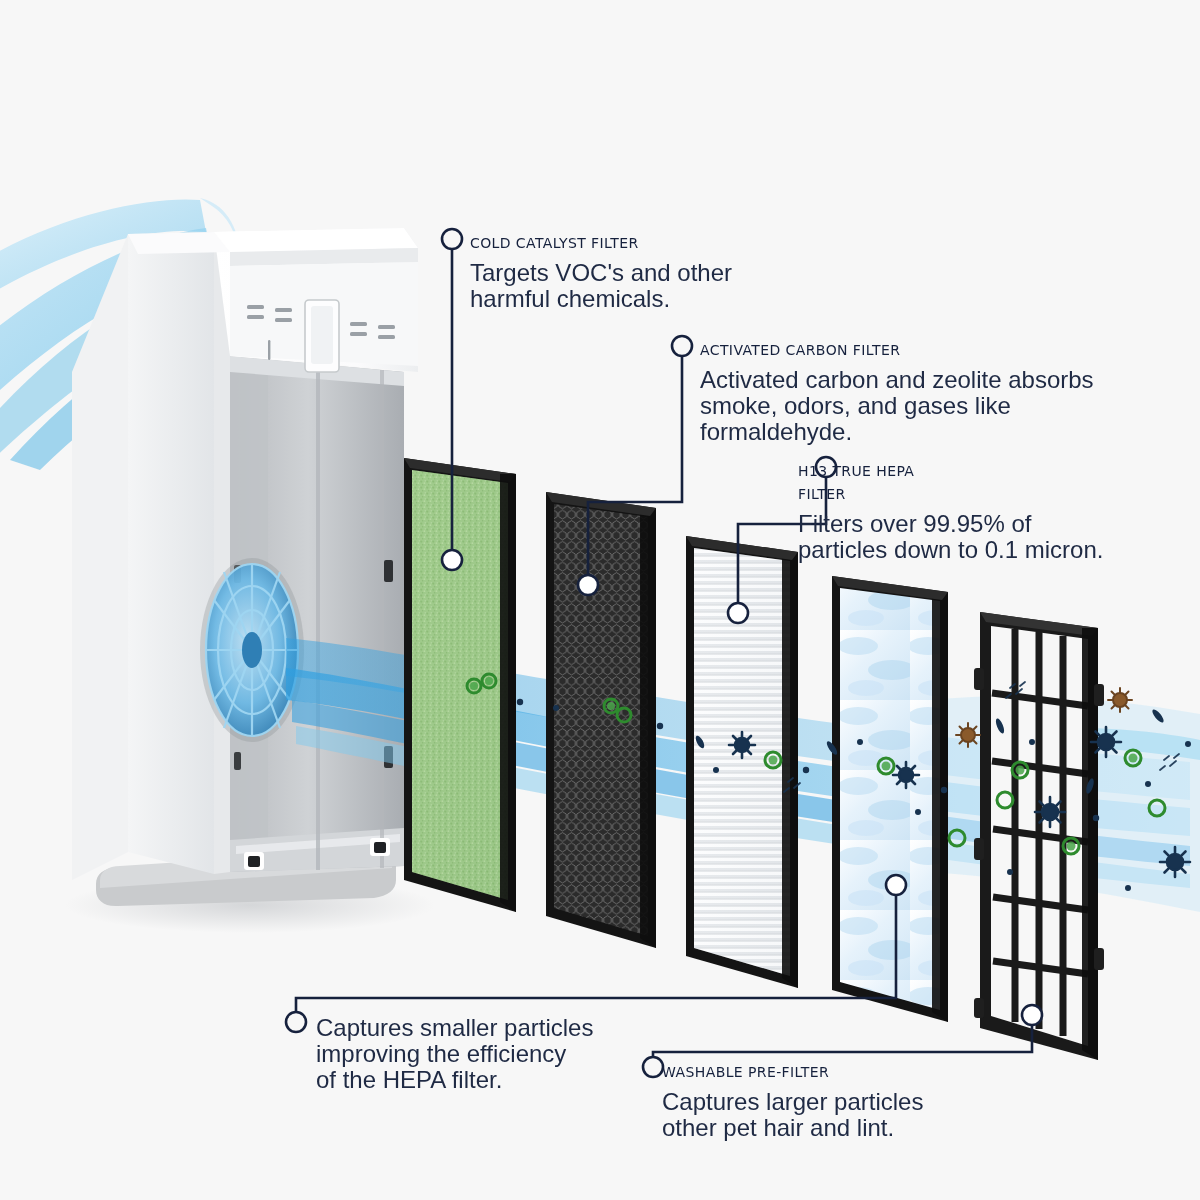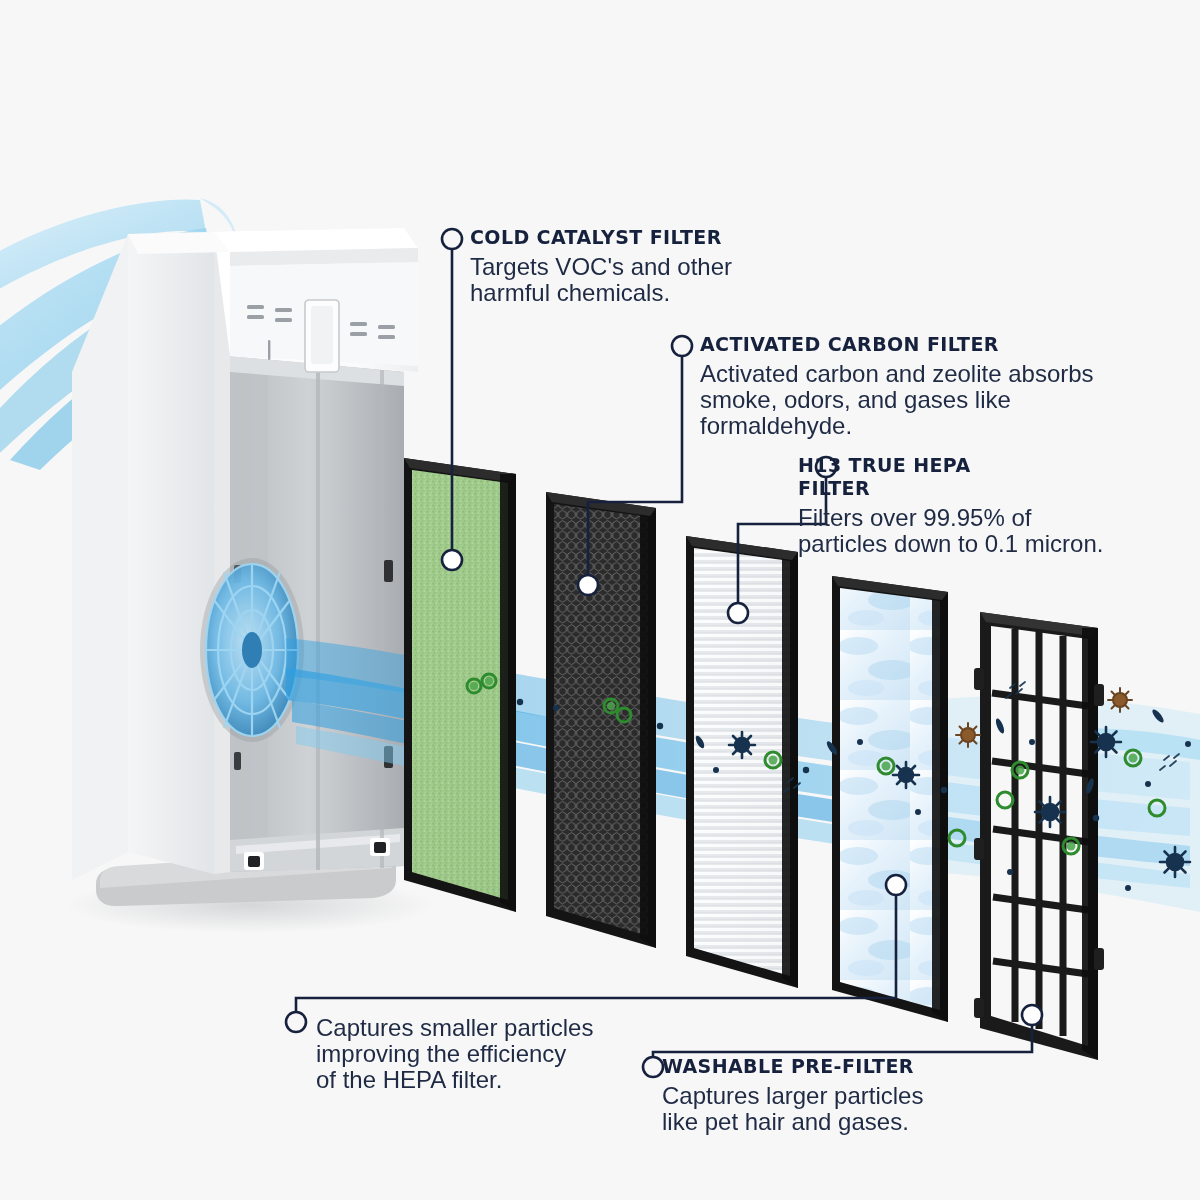--- a/index.html
+++ b/index.html
@@ -25,26 +25,27 @@
     white-space:nowrap;
   }
 
   
   #art{position:absolute;left:0;top:0;width:1200px;height:1200px;}
 
   
   .callout{position:absolute;}
   .co-head{
     font-family:"DejaVu Sans", sans-serif;
-    font-weight:bold;
-    font-size:19px;
+    font-weight:normal;
+    font-size:14px;
     letter-spacing:0.4px;
     color:#16213d;
     line-height:23px;
     white-space:pre-line;
+    margin-top:6px;
   }
   .co-body{
     font-family:"Liberation Sans", sans-serif;
     font-size:24px;
     color:#1f2a44;
     line-height:26px;
     margin-top:5px;
     white-space:pre-line;
   }
   .co-2 .co-body, .co-3 .co-body{}
@@ -435,16 +436,16 @@
 
   <div class="callout co-4" style="left:316px;top:1010px;width:330px;">
     <div class="co-body">Captures smaller particles
 improving the efficiency
 of the HEPA filter.</div>
   </div>
 
   <div class="callout co-5" style="left:662px;top:1055px;width:330px;">
     <div class="co-head">WASHABLE PRE-FILTER</div>
     <div class="co-body">Captures larger particles
-like pet hair and gases.</div>
+other pet hair and lint.</div>
   </div>
 
 </div>
 
 </body></html>

